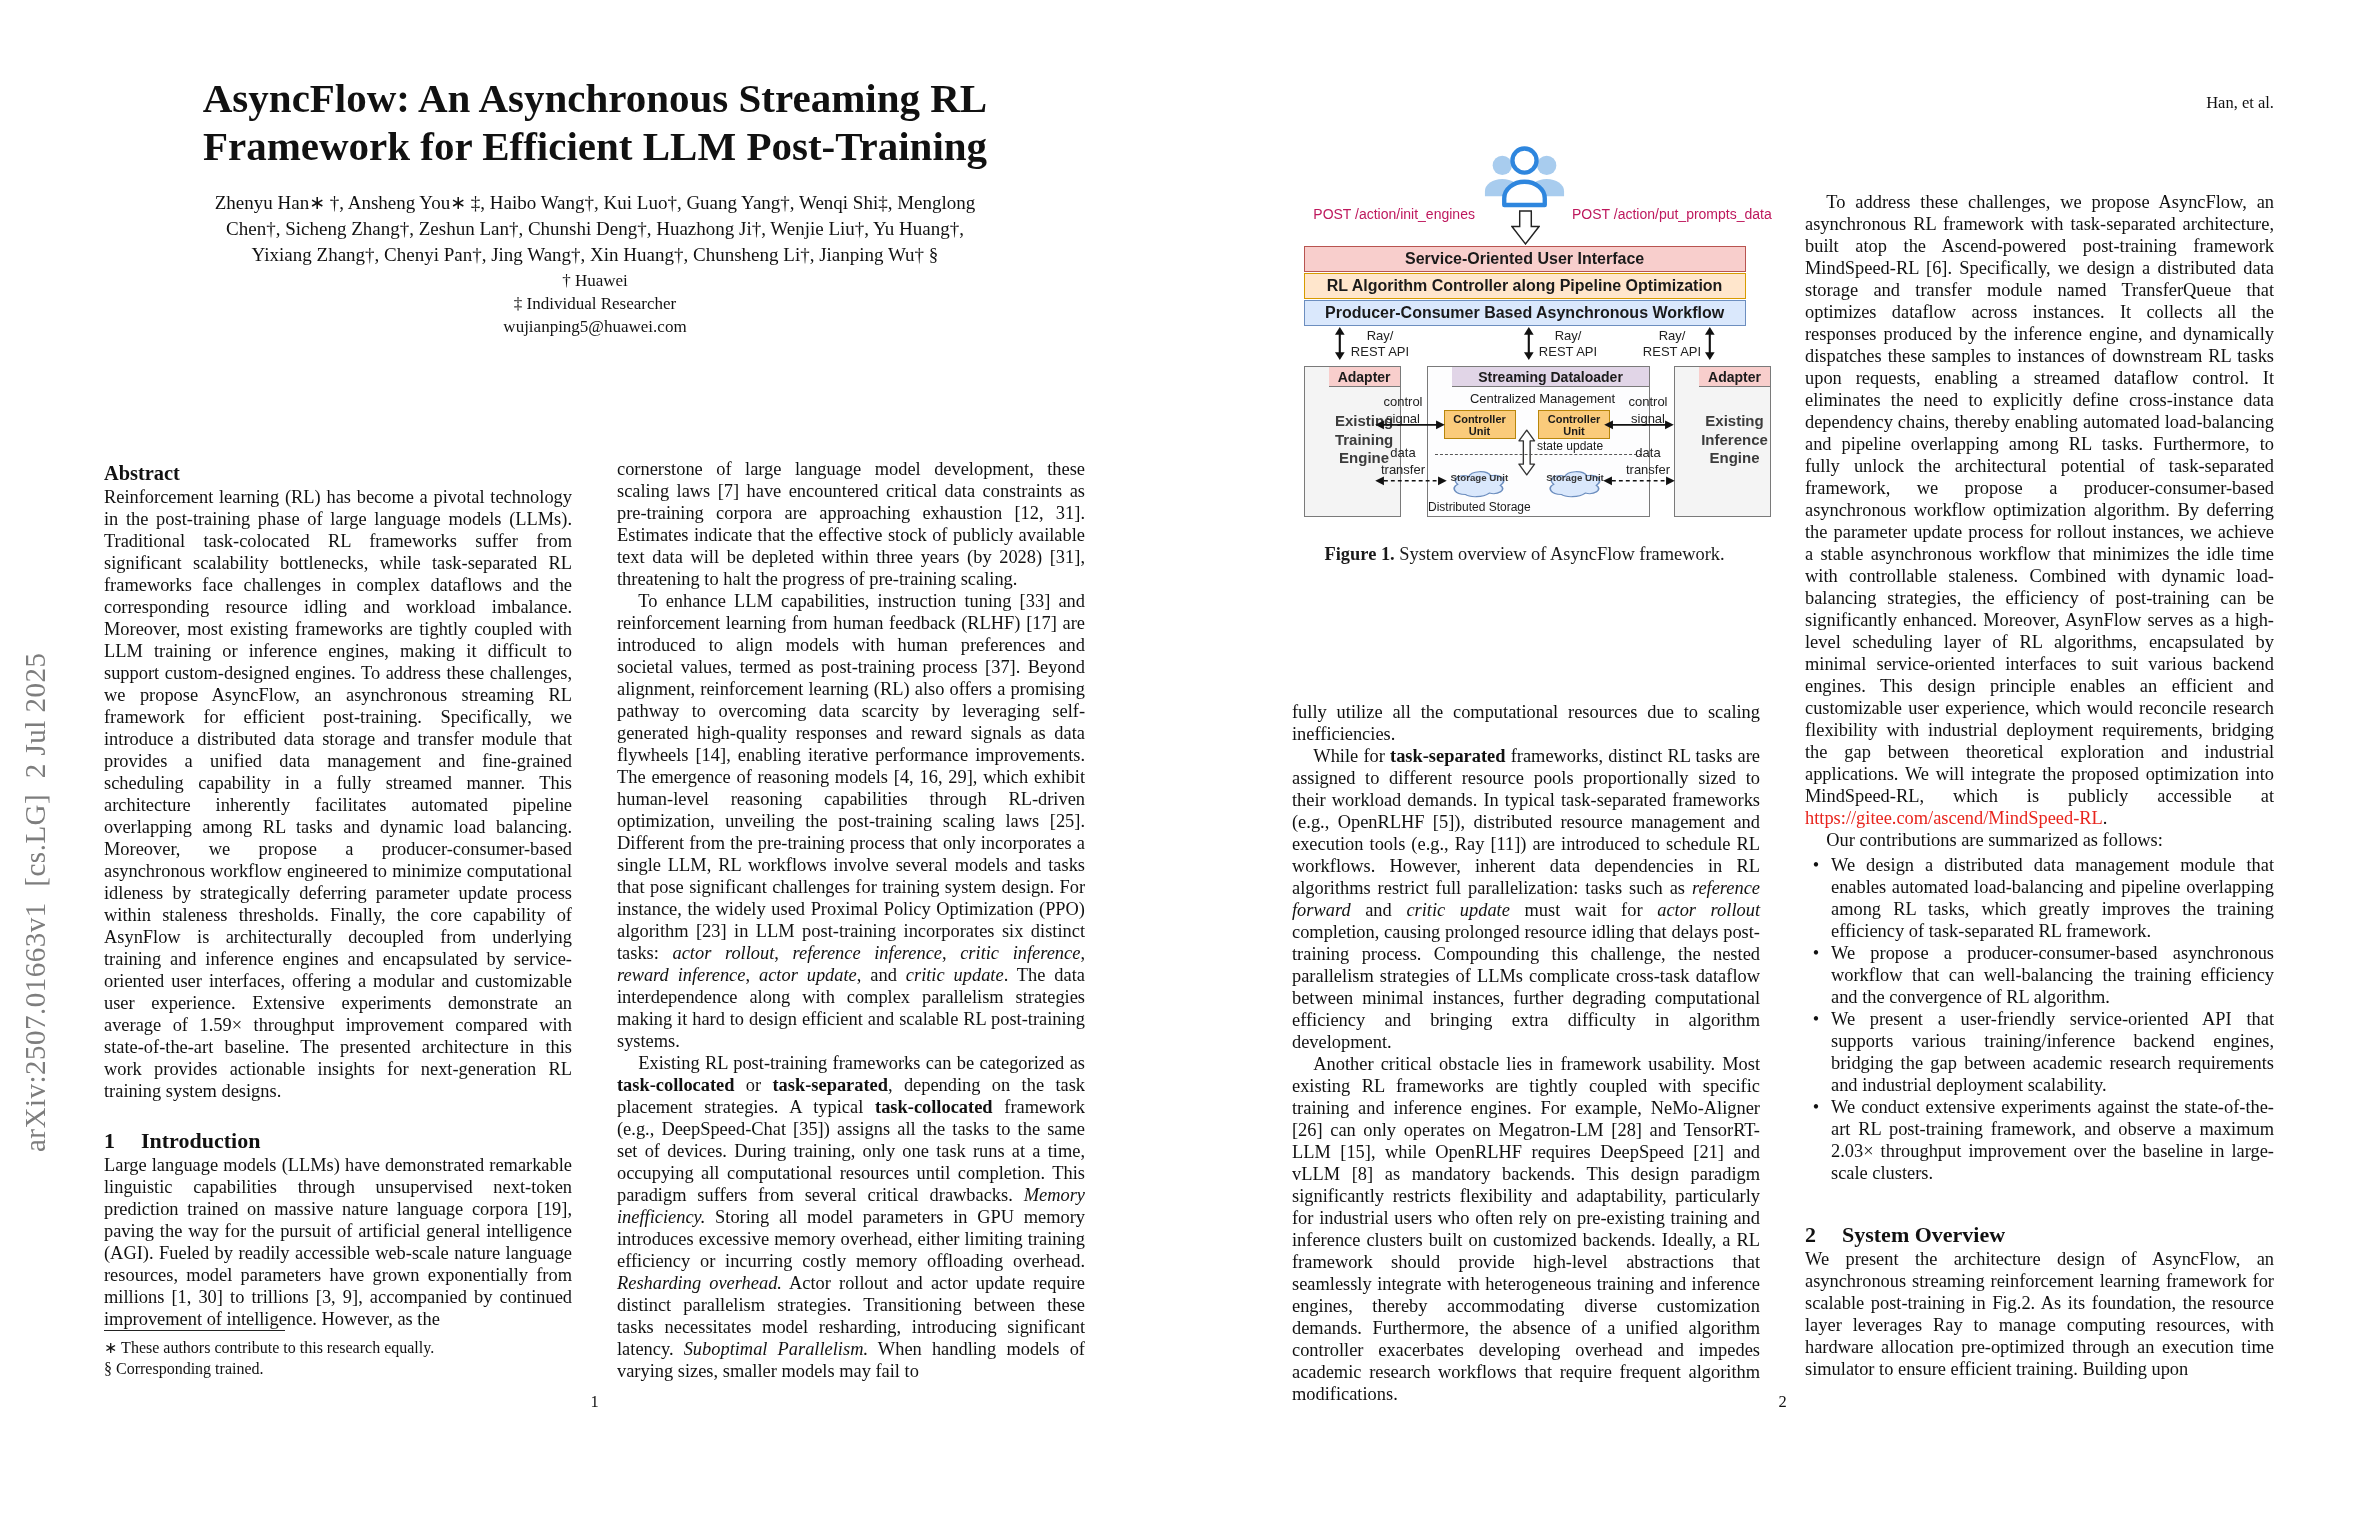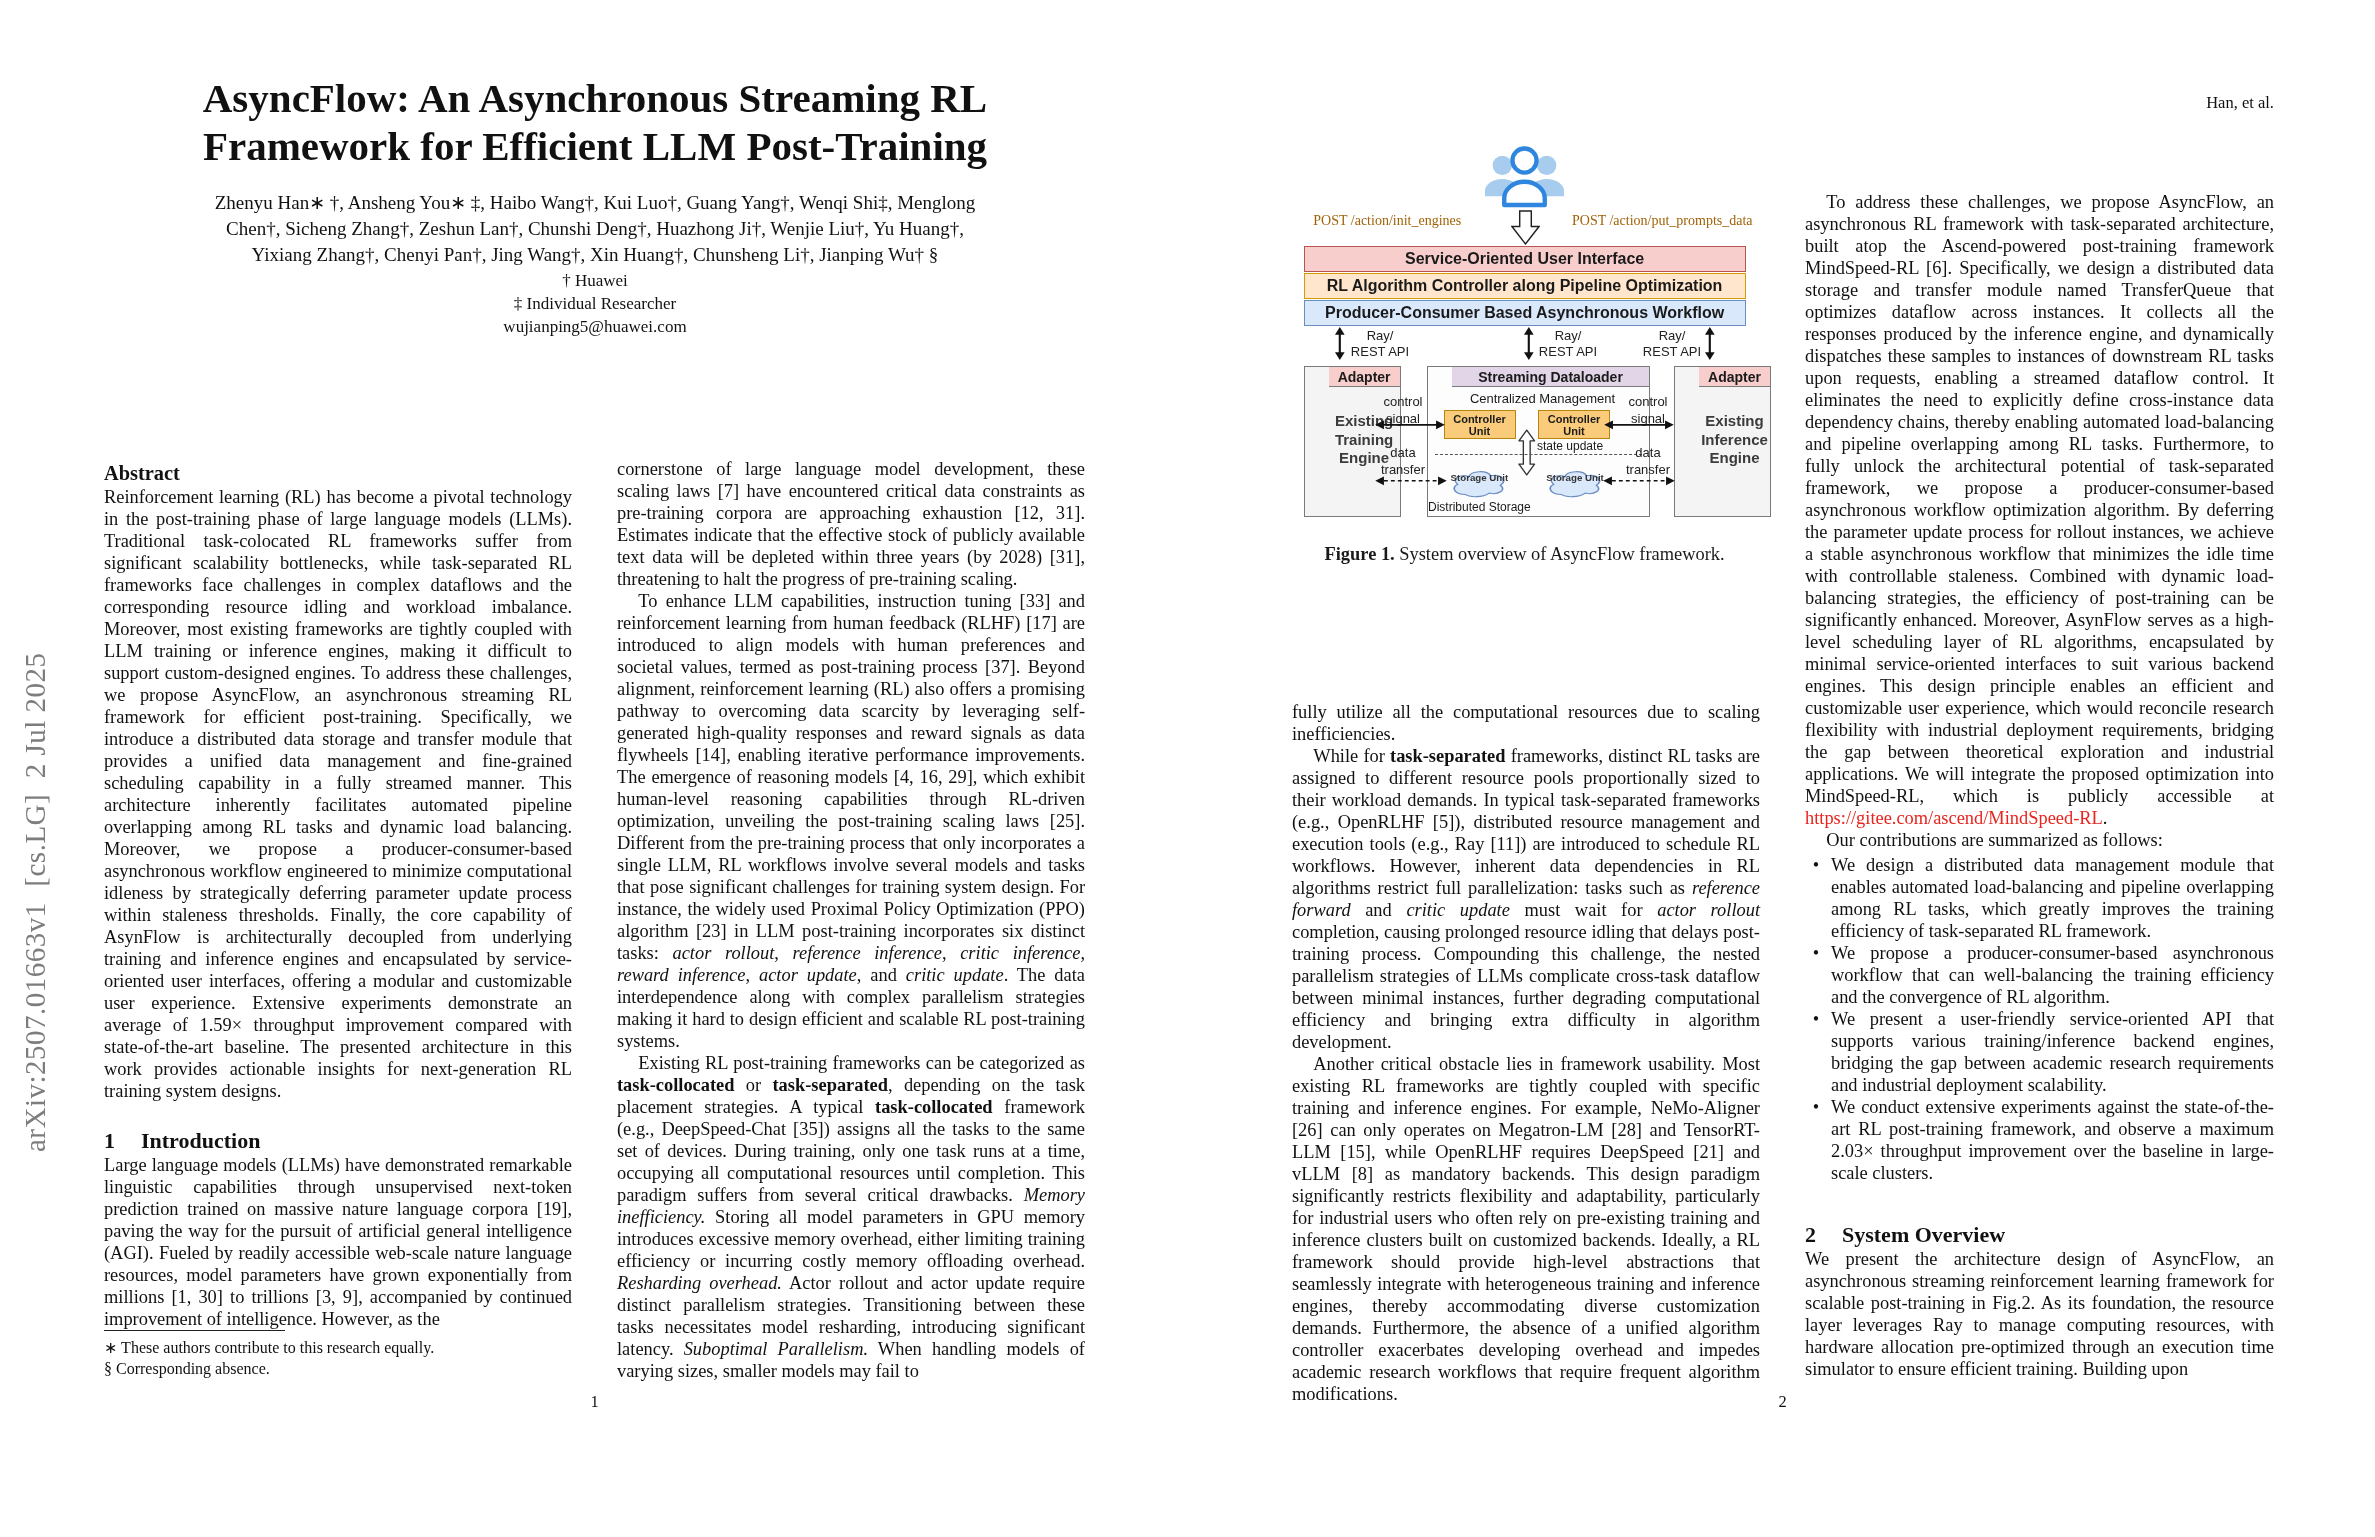--- a/index.html
+++ b/index.html
@@ -49,21 +49,21 @@
   .running-header{left:1805px;top:93px;width:469px;text-align:right;font-size:16.5px;}
 
   
   ul.contrib{margin:2.9px 0 0 0;padding:0;list-style:none;}
   ul.contrib li{position:relative;padding-left:26px;margin:0;}
   ul.contrib li::before{content:"\2022";position:absolute;left:7.8px;top:0;}
 
   
   .fig{left:1292px;top:136px;width:467px;height:446px;font-family:"Liberation Sans",sans-serif;color:#1a1a1a;}
   .fig .abs{position:absolute;}
-  .post-label{top:77px;font-size:14px;color:#a16207;white-space:nowrap;font-family:Liberation Serif, serif;}
+  .post-label{top:70px;font-size:14px;color:#be185d;white-space:nowrap;}
   .post-l{left:21.3px;}
   .post-r{left:280px;}
   .layer{left:11.6px;width:440px;height:24px;border:1px solid;display:flex;align-items:center;justify-content:center;
          font-weight:bold;font-size:16px;}
   .layer1{top:110px;background:#F8CECC;border-color:#B85450;}
   .layer2{top:137px;background:#FFE6CC;border-color:#D79B00;}
   .layer3{top:164px;background:#DAE8FC;border-color:#6C8EBF;}
   .ray-label{top:192px;width:68px;text-align:center;font-size:13px;line-height:15.5px;color:#222;}
   .fig-box{top:230px;height:149px;border:1px solid #7a7a7a;background:#F4F4F4;padding-left:24px;}
   .adapter-l{left:11.6px;width:71px;}
@@ -119,21 +119,21 @@
     <p class="abstract-text">Reinforcement learning (RL) has become a pivotal technology in the post-training phase of large language models (LLMs). Traditional task-colocated RL frameworks suffer from significant scalability bottlenecks, while task-separated RL frameworks face challenges in complex dataflows and the corresponding resource idling and workload imbalance. Moreover, most existing frameworks are tightly coupled with LLM training or inference engines, making it difficult to support custom-designed engines. To address these challenges, we propose AsyncFlow, an asynchronous streaming RL framework for efficient post-training. Specifically, we introduce a distributed data storage and transfer module that provides a unified data management and fine-grained scheduling capability in a fully streamed manner. This architecture inherently facilitates automated pipeline overlapping among RL tasks and dynamic load balancing. Moreover, we propose a producer-consumer-based asynchronous workflow engineered to minimize computational idleness by strategically deferring parameter update process within staleness thresholds. Finally, the core capability of AsynFlow is architecturally decoupled from underlying training and inference engines and encapsulated by service-oriented user interfaces, offering a modular and customizable user experience. Extensive experiments demonstrate an average of 1.59× throughput improvement compared with state-of-the-art baseline. The presented architecture in this work provides actionable insights for next-generation RL training system designs.</p>
     <div class="sec-head h-intro">
       <span class="num">1</span><span>Introduction</span>
     </div>
     <p class="after-head">Large language models (LLMs) have demonstrated remarkable linguistic capabilities through unsupervised next-token prediction trained on massive nature language corpora [19], paving the way for the pursuit of artificial general intelligence (AGI). Fueled by readily accessible web-scale nature language resources, model parameters have grown exponentially from millions [1, 30] to trillions [3, 9], accompanied by continued improvement of intelligence. However, as the</p>
   </div>
 
   <div class="abs footnote-block">
     <div class="footnote-rule"></div>
     <div>∗ These authors contribute to this research equally.</div>
-    <div>§ Corresponding absence.</div>
+    <div>§ Corresponding trained.</div>
   </div>
 
   <div class="abs col body-col c2-p1">
     <p><span>cornerstone of large language model development, these scaling laws [7] have encountered critical data constraints as pre-training corpora are approaching exhaustion [12, 31]. Estimates indicate that the effective stock of publicly available text data will be depleted within three years (by 2028) [31], threatening to halt the progress of pre-training scaling.</span></p>
     <p class="ind"><span>To enhance LLM capabilities, instruction tuning [33] and reinforcement learning from human feedback (RLHF) [17] are introduced to align models with human preferences and societal values, termed as post-training process [37]. Beyond alignment, reinforcement learning (RL) also offers a promising pathway to overcoming data scarcity by leveraging self-generated high-quality responses and reward signals as data flywheels [14], enabling iterative performance improvements. The emergence of reasoning models [4, 16, 29], which exhibit human-level reasoning capabilities through RL-driven optimization, unveiling the post-training scaling laws [25]. Different from the pre-training process that only incorporates a single LLM, RL workflows involve several models and tasks that pose significant challenges for training system design. For instance, the widely used Proximal Policy Optimization (PPO) algorithm [23] in LLM post-training incorporates six distinct tasks: </span><span class="i">actor rollout</span><span>, </span><span class="i">reference inference</span><span>, </span><span class="i">critic inference</span><span>, </span><span class="i">reward inference</span><span>, </span><span class="i">actor update</span><span>, and </span><span class="i">critic update</span><span>. The data interdependence along with complex parallelism strategies making it hard to design efficient and scalable RL post-training systems.</span></p>
     <p class="ind"><span>Existing RL post-training frameworks can be categorized as </span><span class="b">task-collocated</span><span> or </span><span class="b">task-separated</span><span>, depending on the task placement strategies. A typical </span><span class="b">task-collocated</span><span> framework (e.g., DeepSpeed-Chat [35]) assigns all the tasks to the same set of devices. During training, only one task runs at a time, occupying all computational resources until completion. This paradigm suffers from several critical drawbacks. </span><span class="i">Memory inefficiency.</span><span> Storing all model parameters in GPU memory introduces excessive memory overhead, either limiting training efficiency or incurring costly memory offloading overhead. </span><span class="i">Resharding overhead.</span><span> Actor rollout and actor update require distinct parallelism strategies. Transitioning between these tasks necessitates model resharding, introducing significant latency. </span><span class="i">Suboptimal Parallelism.</span><span> When handling models of varying sizes, smaller models may fail to</span></p>
   </div>
 
   <div class="abs pagenum pn1">1</div>
 

